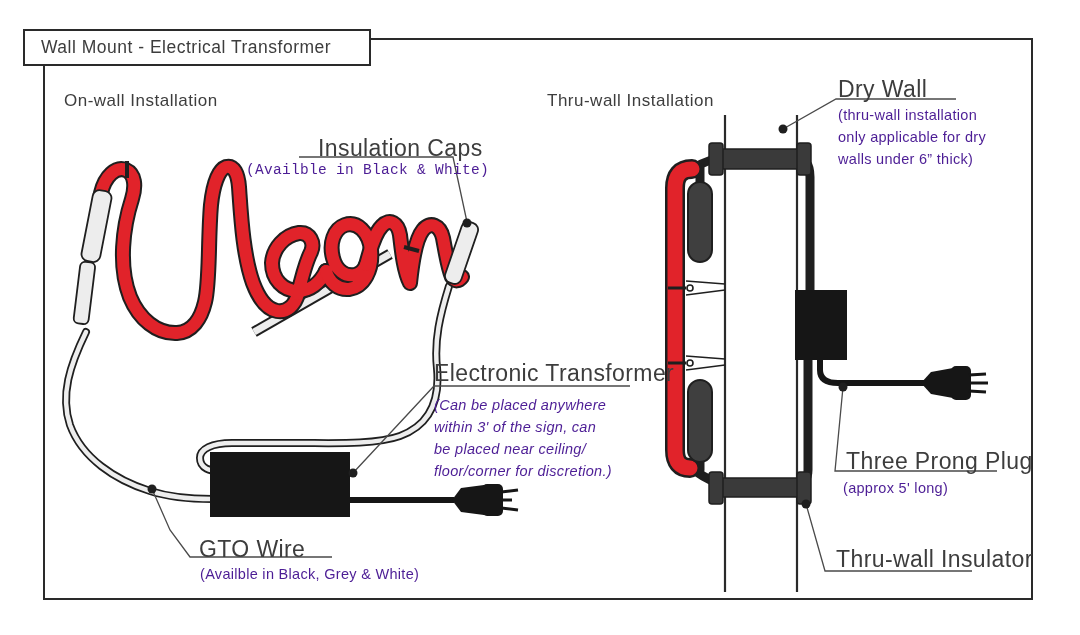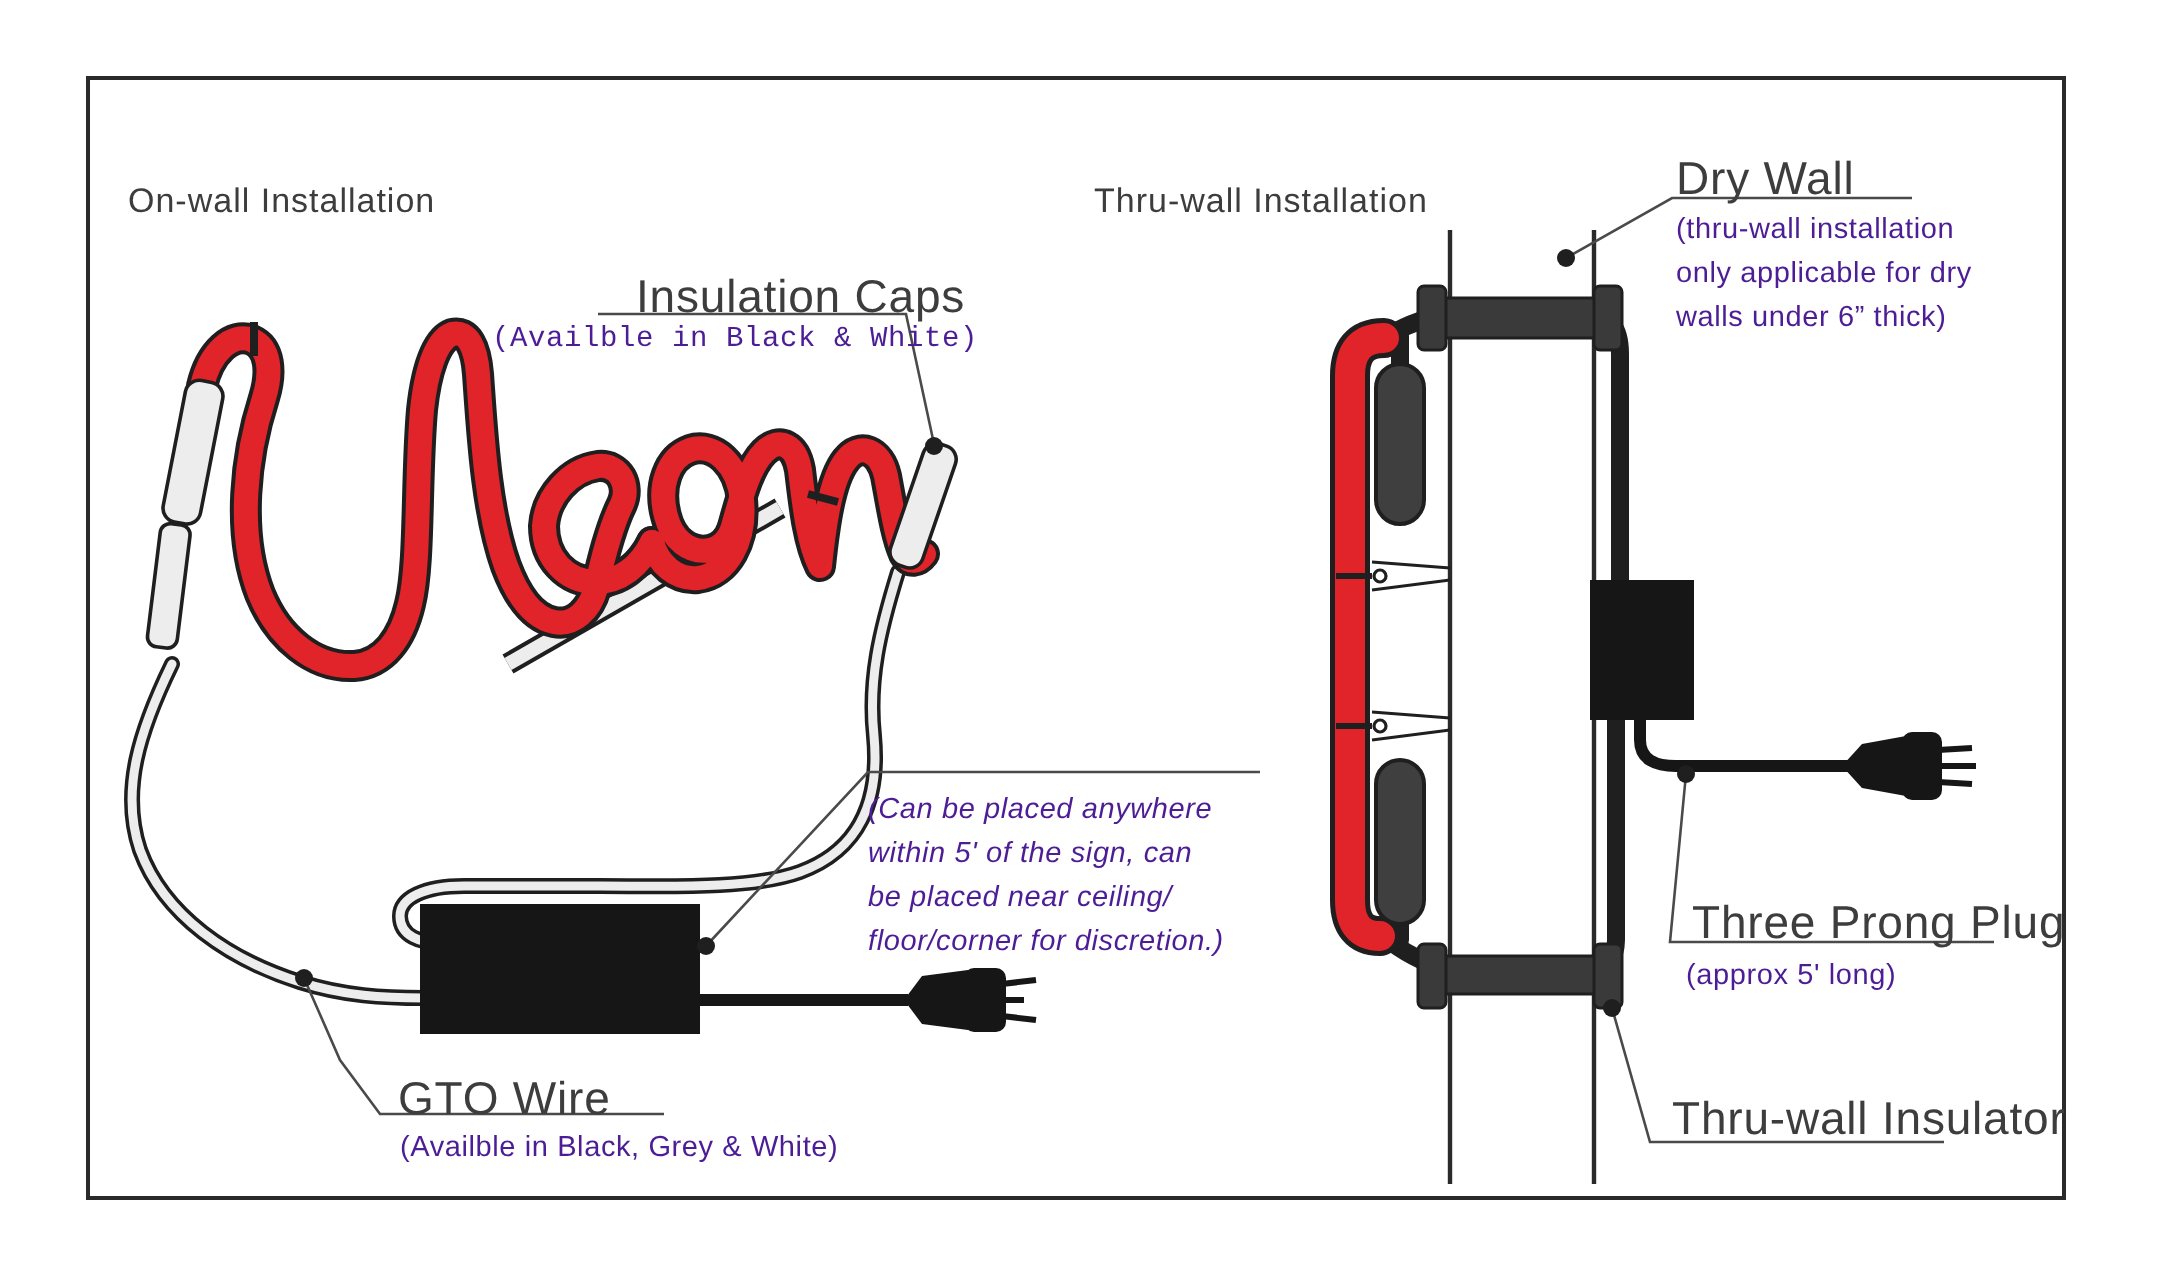--- a/index.html
+++ b/index.html
@@ -163,32 +163,36 @@
       <circle cx="467" cy="223" r="4.5"></circle>
       <circle cx="353" cy="473" r="4.5"></circle>
       <circle cx="152" cy="489" r="4.5"></circle>
       <circle cx="783" cy="129" r="4.5"></circle>
       <circle cx="843" cy="387" r="4.5"></circle>
       <circle cx="806" cy="504" r="4.5"></circle>
     </g>
   </svg>
 
   <div id="outer-border" class="abs"></div>
+  <div id="title-box" class="abs">
+    <span>Wall Mount - Electrical Transformer</span>
+  </div>
 
   <div class="abs section-heading" style="left:64px;top:91px;">On-wall Installation</div>
   <div class="abs section-heading" style="left:547px;top:91px;">Thru-wall Installation</div>
 
   <span class="hidden-text">Neon</span>
 
   <div class="abs label-title" style="left:318px;top:135px;">Insulation Caps</div>
   <div class="abs label-note" style="left:246px;top:159px;font-family:Liberation Mono, monospace;">(Availble in Black &amp; White)</div>
 
+  <div class="abs label-title" style="left:434px;top:360px;">Electronic Transformer</div>
   <div class="abs label-note" style="left:434px;top:394px;font-style:italic;">
     <div>(Can be placed anywhere</div>
-    <div>within 5' of the sign, can</div>
+    <div>within 3' of the sign, can</div>
     <div>be placed near ceiling/</div>
     <div>floor/corner for discretion.)</div>
   </div>
 
   <div class="abs label-title" style="left:199px;top:536px;">GTO Wire</div>
   <div class="abs label-note" style="left:200px;top:563px;">(Availble in Black, Grey &amp; White)</div>
 
   <div class="abs label-title" style="left:838px;top:76px;">Dry Wall</div>
   <div class="abs label-note" style="left:838px;top:104px;">
     <div>(thru-wall installation</div>

